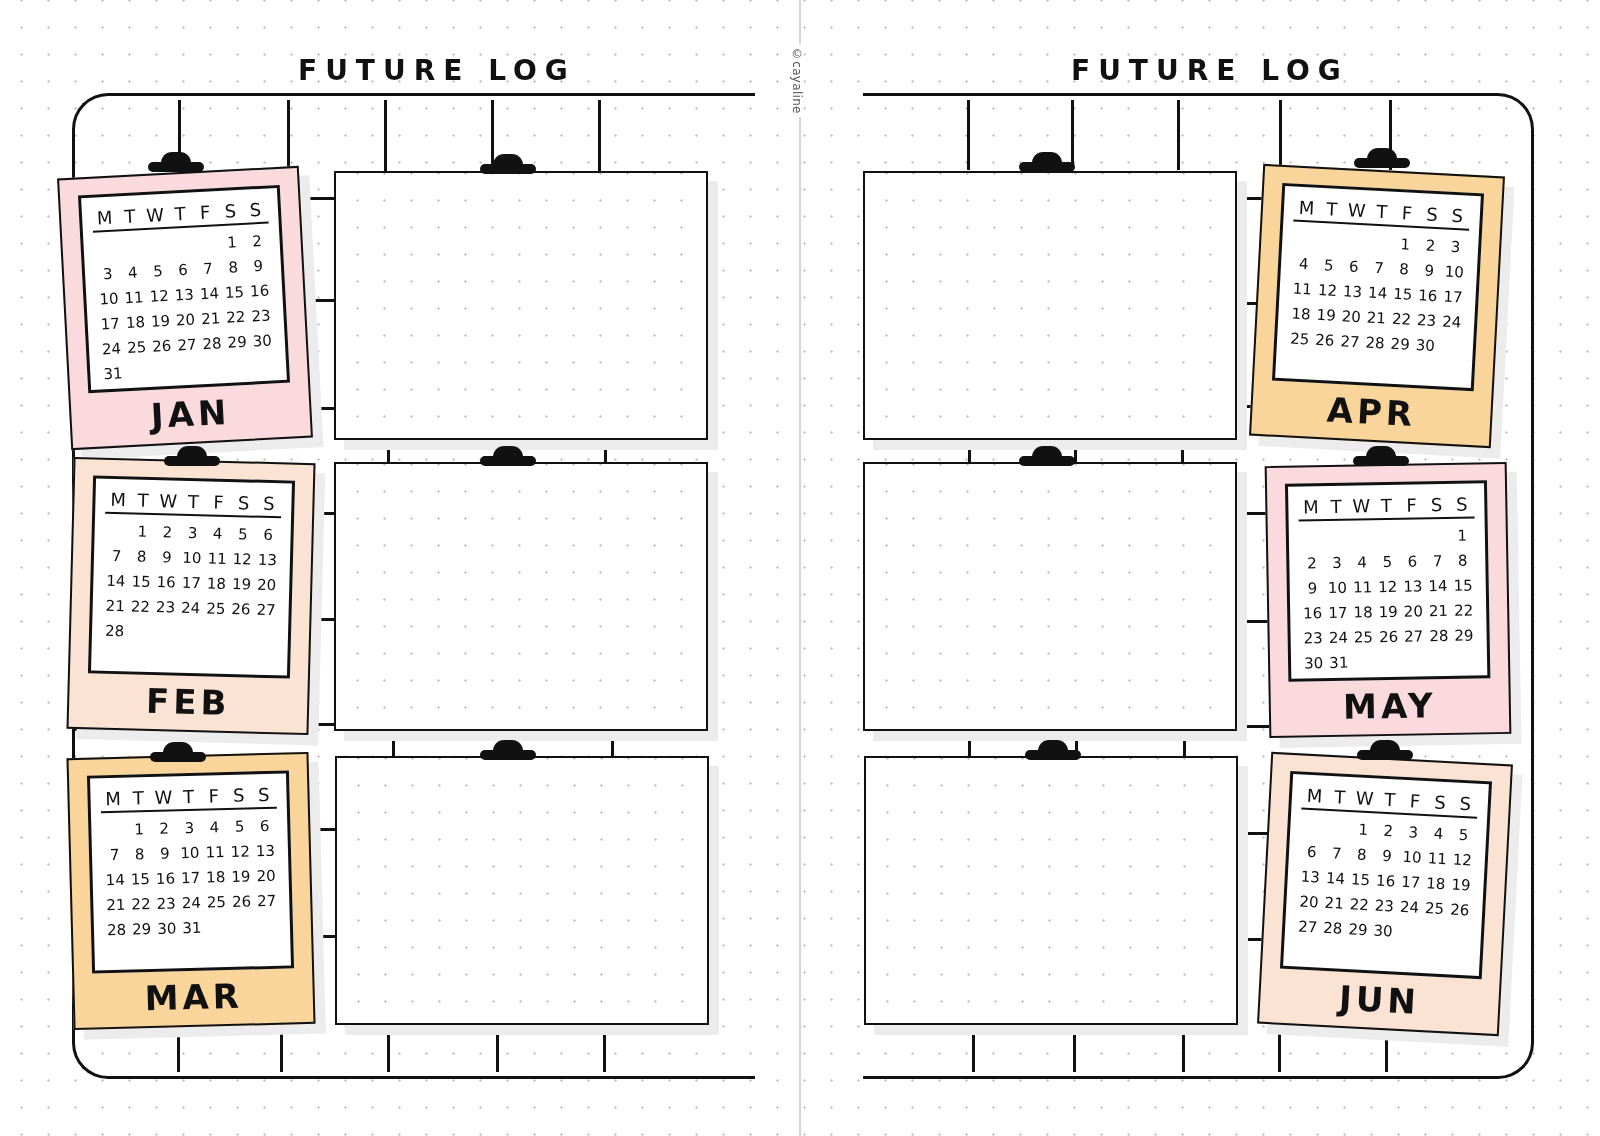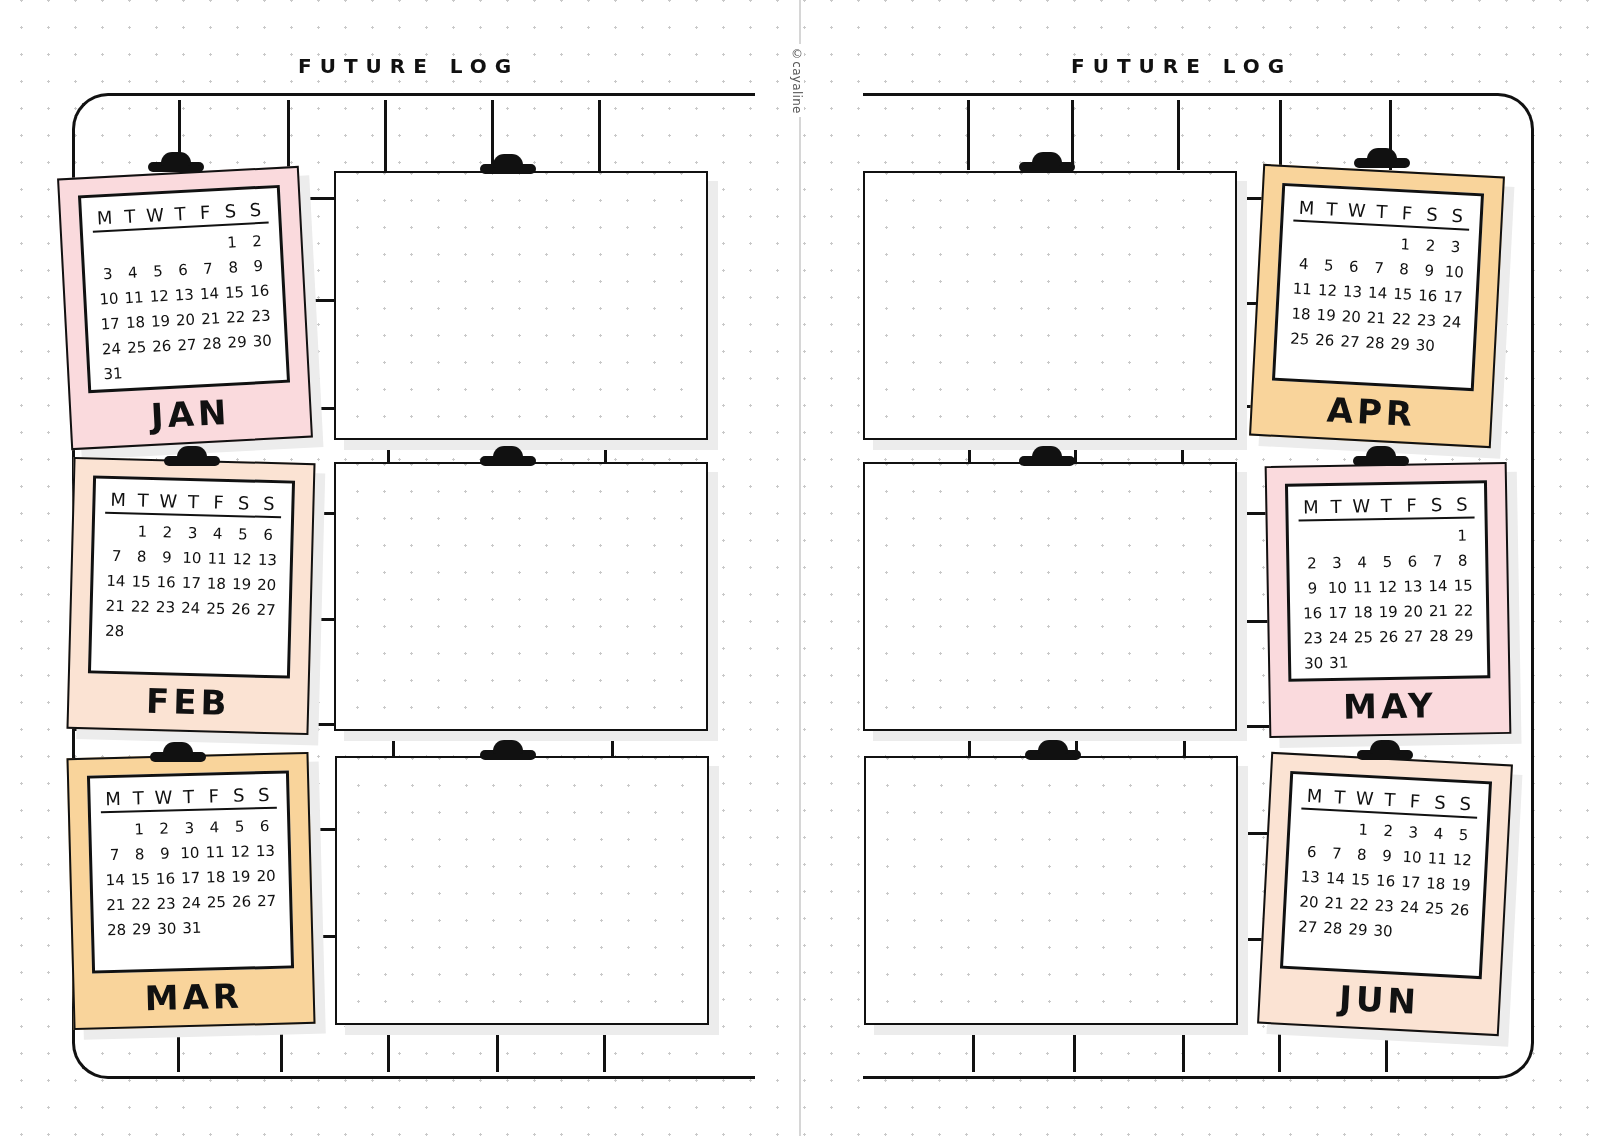--- a/index.html
+++ b/index.html
@@ -18,21 +18,21 @@
     position: absolute; left: 799px; top: 0; width: 2px; height: 1136px;
     background: #d6d6d6;
   }
   .credit {
     position: absolute; left: 790px; top: 44px;
     writing-mode: vertical-rl; font-size: 12px; color: #555;
     font-family: "DejaVu Sans", sans-serif; letter-spacing: 0.3px;
     background: #fff; padding: 3px 0;
   }
   .title {
-    position: absolute; top: 54px; font-size: 20px; font-weight: bold;
+    position: absolute; top: 54px; font-size: 28px; font-weight: bold;
     letter-spacing: 8px; color: #111;
     font-family: "DejaVu Sans", sans-serif;
     text-align: center;
   }
   .frame {
     position: absolute; border: 3px solid #111;
     background: transparent;
   }
   .left .frame {
     left: 72px; top: 93px; width: 680px; height: 980px;

